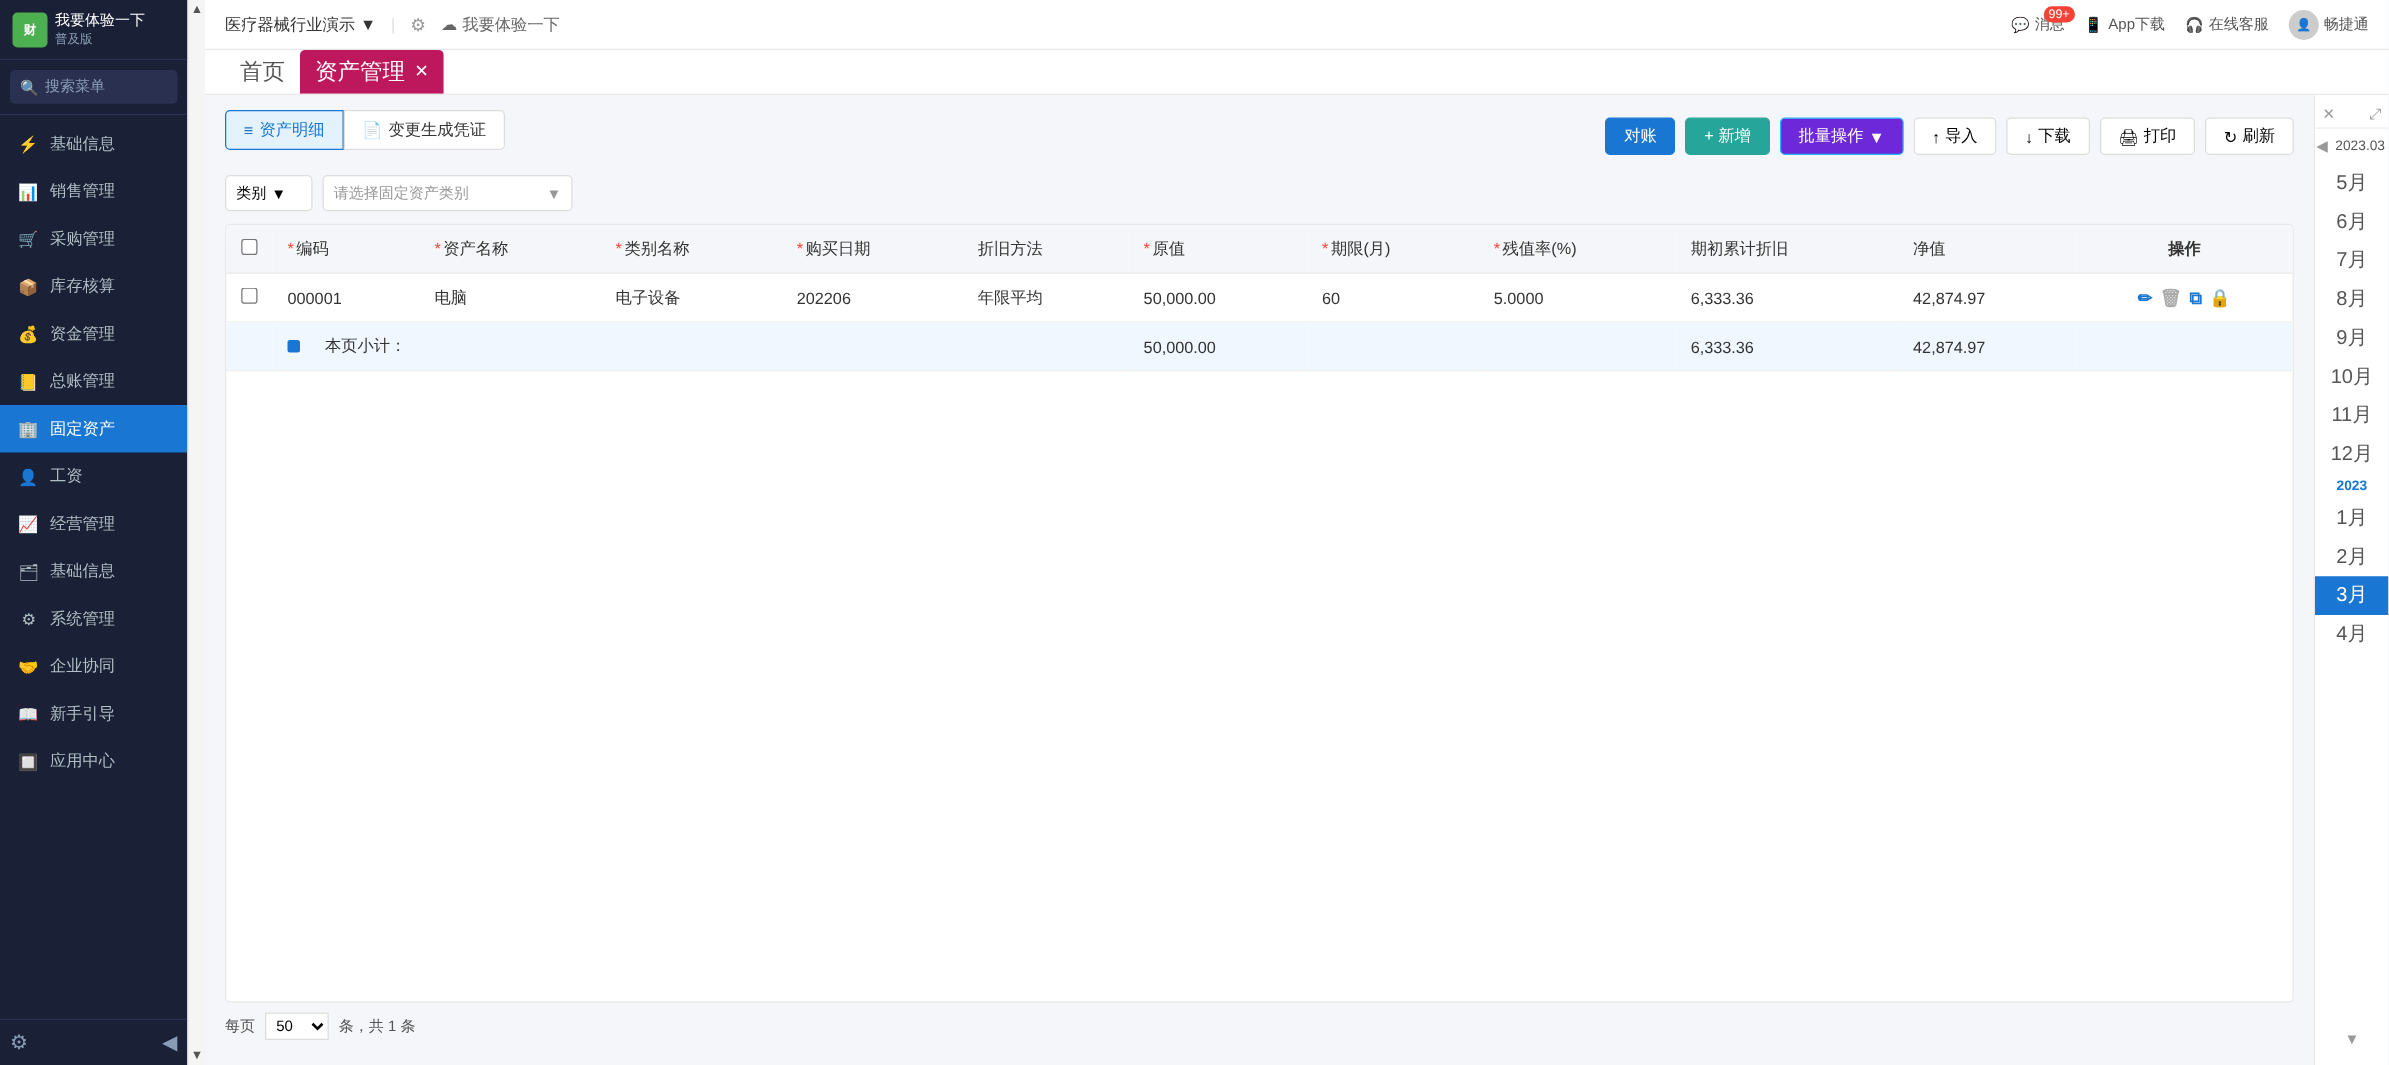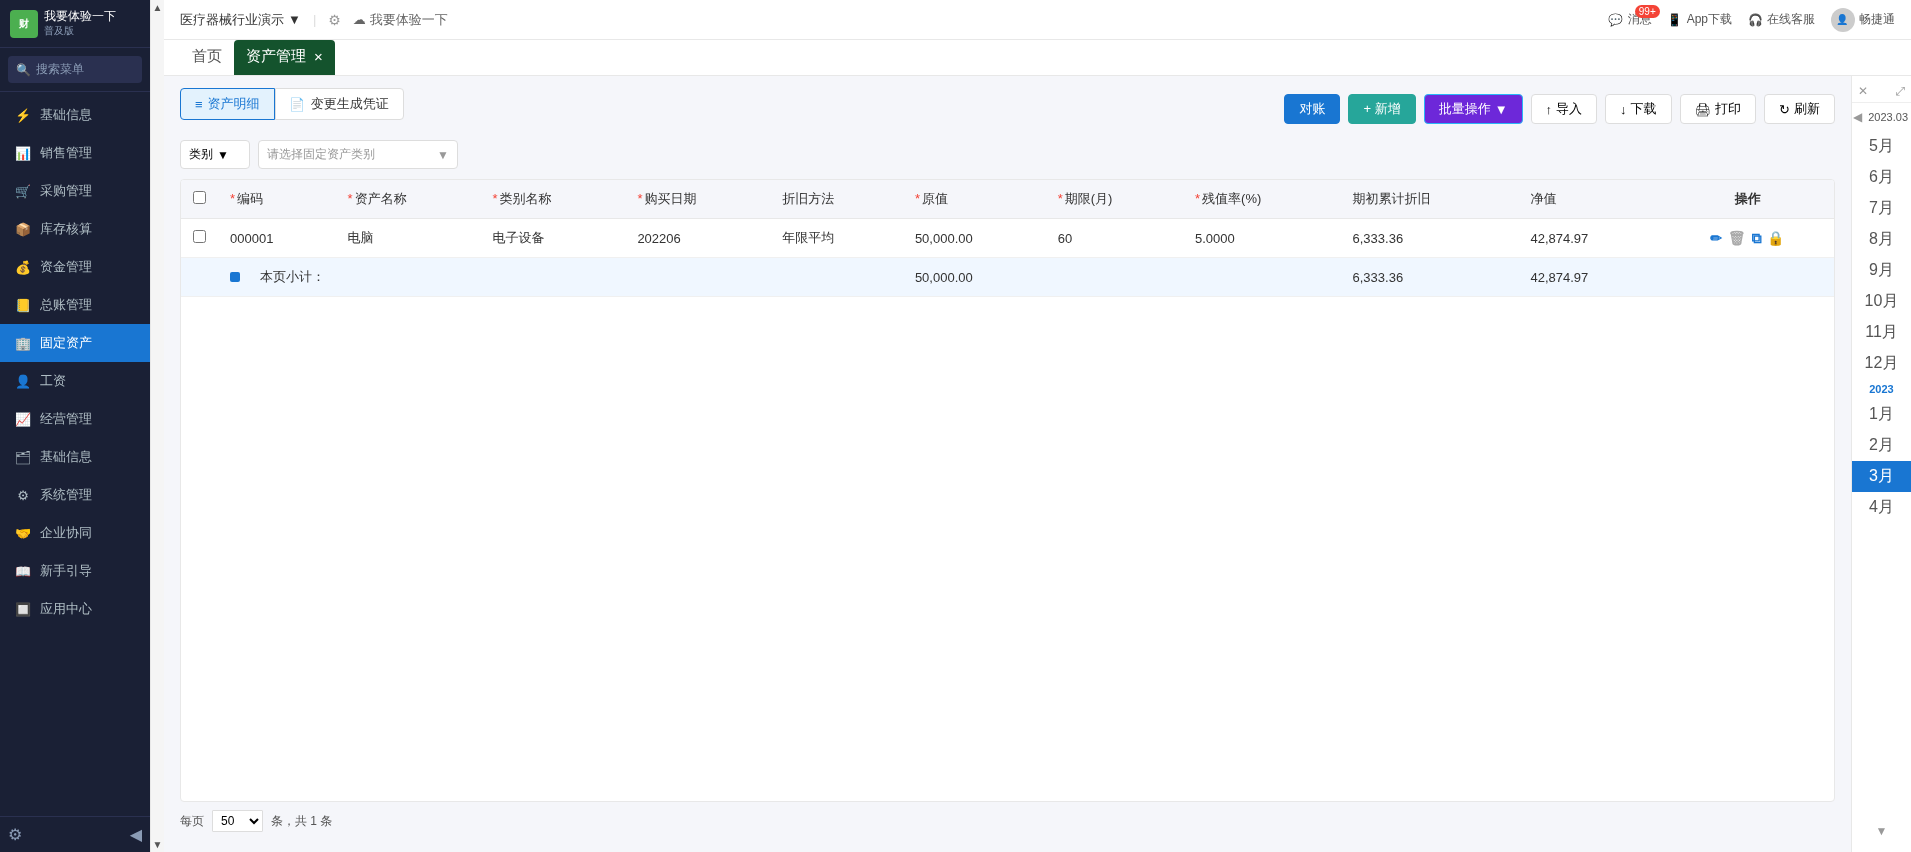--- a/index.html
+++ b/index.html
@@ -189,29 +189,29 @@
       align-items: center;
       padding: 0 16px;
       border-bottom: 1px solid #e8e8e8;
       height: 36px;
       flex-shrink: 0;
     }
     .tab-item {
       padding: 6px 12px;
       cursor: pointer;
       color: #555;
-      font-size: 15px;
+      font-size: 18px;
       border-bottom: 2px solid transparent;
       display: flex;
       align-items: center;
       gap: 4px;
       height: 100%;
     }
     .tab-item.active {
-      background: #14532d;
+      background: #be185d;
       color: #fff;
       border-radius: 4px 4px 0 0;
       justify-content: flex-end;
     }
 
     
     .page-content {
       flex: 1;
       background: #f5f6fa;
       display: flex;

